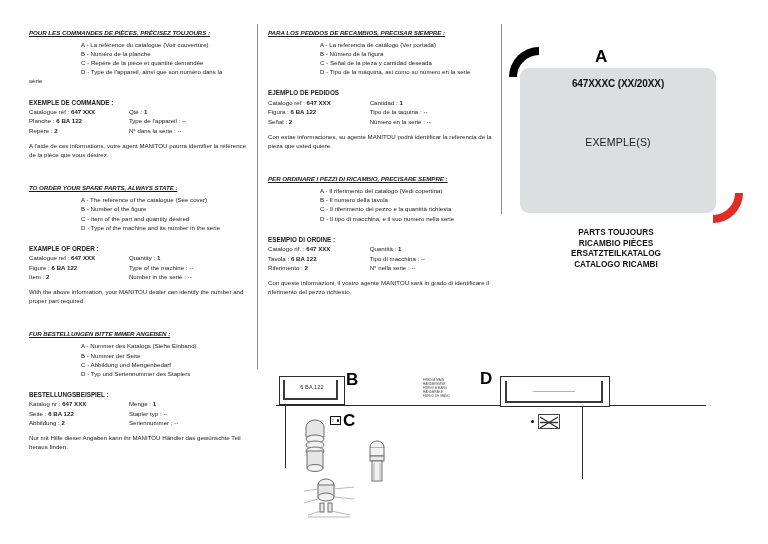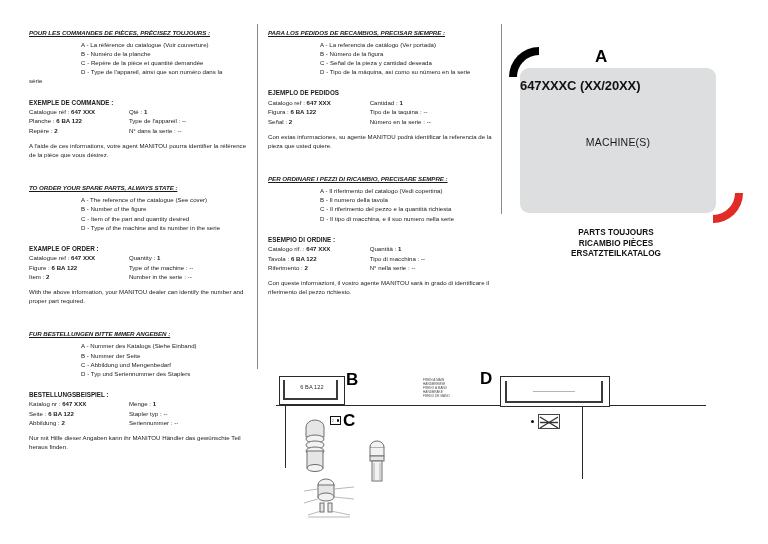--- a/index.html
+++ b/index.html
@@ -103,21 +103,22 @@
     width: 196px;
     height: 145px;
     background: #dddedf;
     border-radius: 9px;
   }
   #machine-ref {
     position: absolute;
     top: 10px;
     left: 0;
     width: 100%;
-    font-size: 13px;
+    text-align: center;
+    font-size: 10px;
     font-weight: bold;
     color: #111;
     letter-spacing: -0.1px;
   }
   #machine-label {
     position: absolute;
     top: 68px;
     left: 0;
     width: 100%;
     text-align: center;
@@ -514,27 +515,28 @@
   </div>
 
   <div id="brand-panel">
     <div class="arc" id="arc-black"></div>
     <div class="arc" id="arc-red"></div>
 
     <div id="letter-a">A</div>
 
     <div id="machine-box">
       <div id="machine-ref">647XXXC (XX/20XX)</div>
-      <div id="machine-label">MACHINE(S)</div>
+      <div id="machine-label">EXEMPLE(S)</div>
     </div>
 
     <div id="catalogue-titles">
       <div>PARTS TOUJOURS</div>
       <div>RICAMBIO PIÈCES</div>
       <div>ERSATZTEILKATALOG</div>
+      <div>CATALOGO RICAMBI</div>
     </div>
   </div>
 
   <div id="diagram">
 
     <div id="diag-hline"></div>
     <div id="diag-vline"></div>
     <div id="diag-vline-right"></div>
 
     <div id="box-b">

